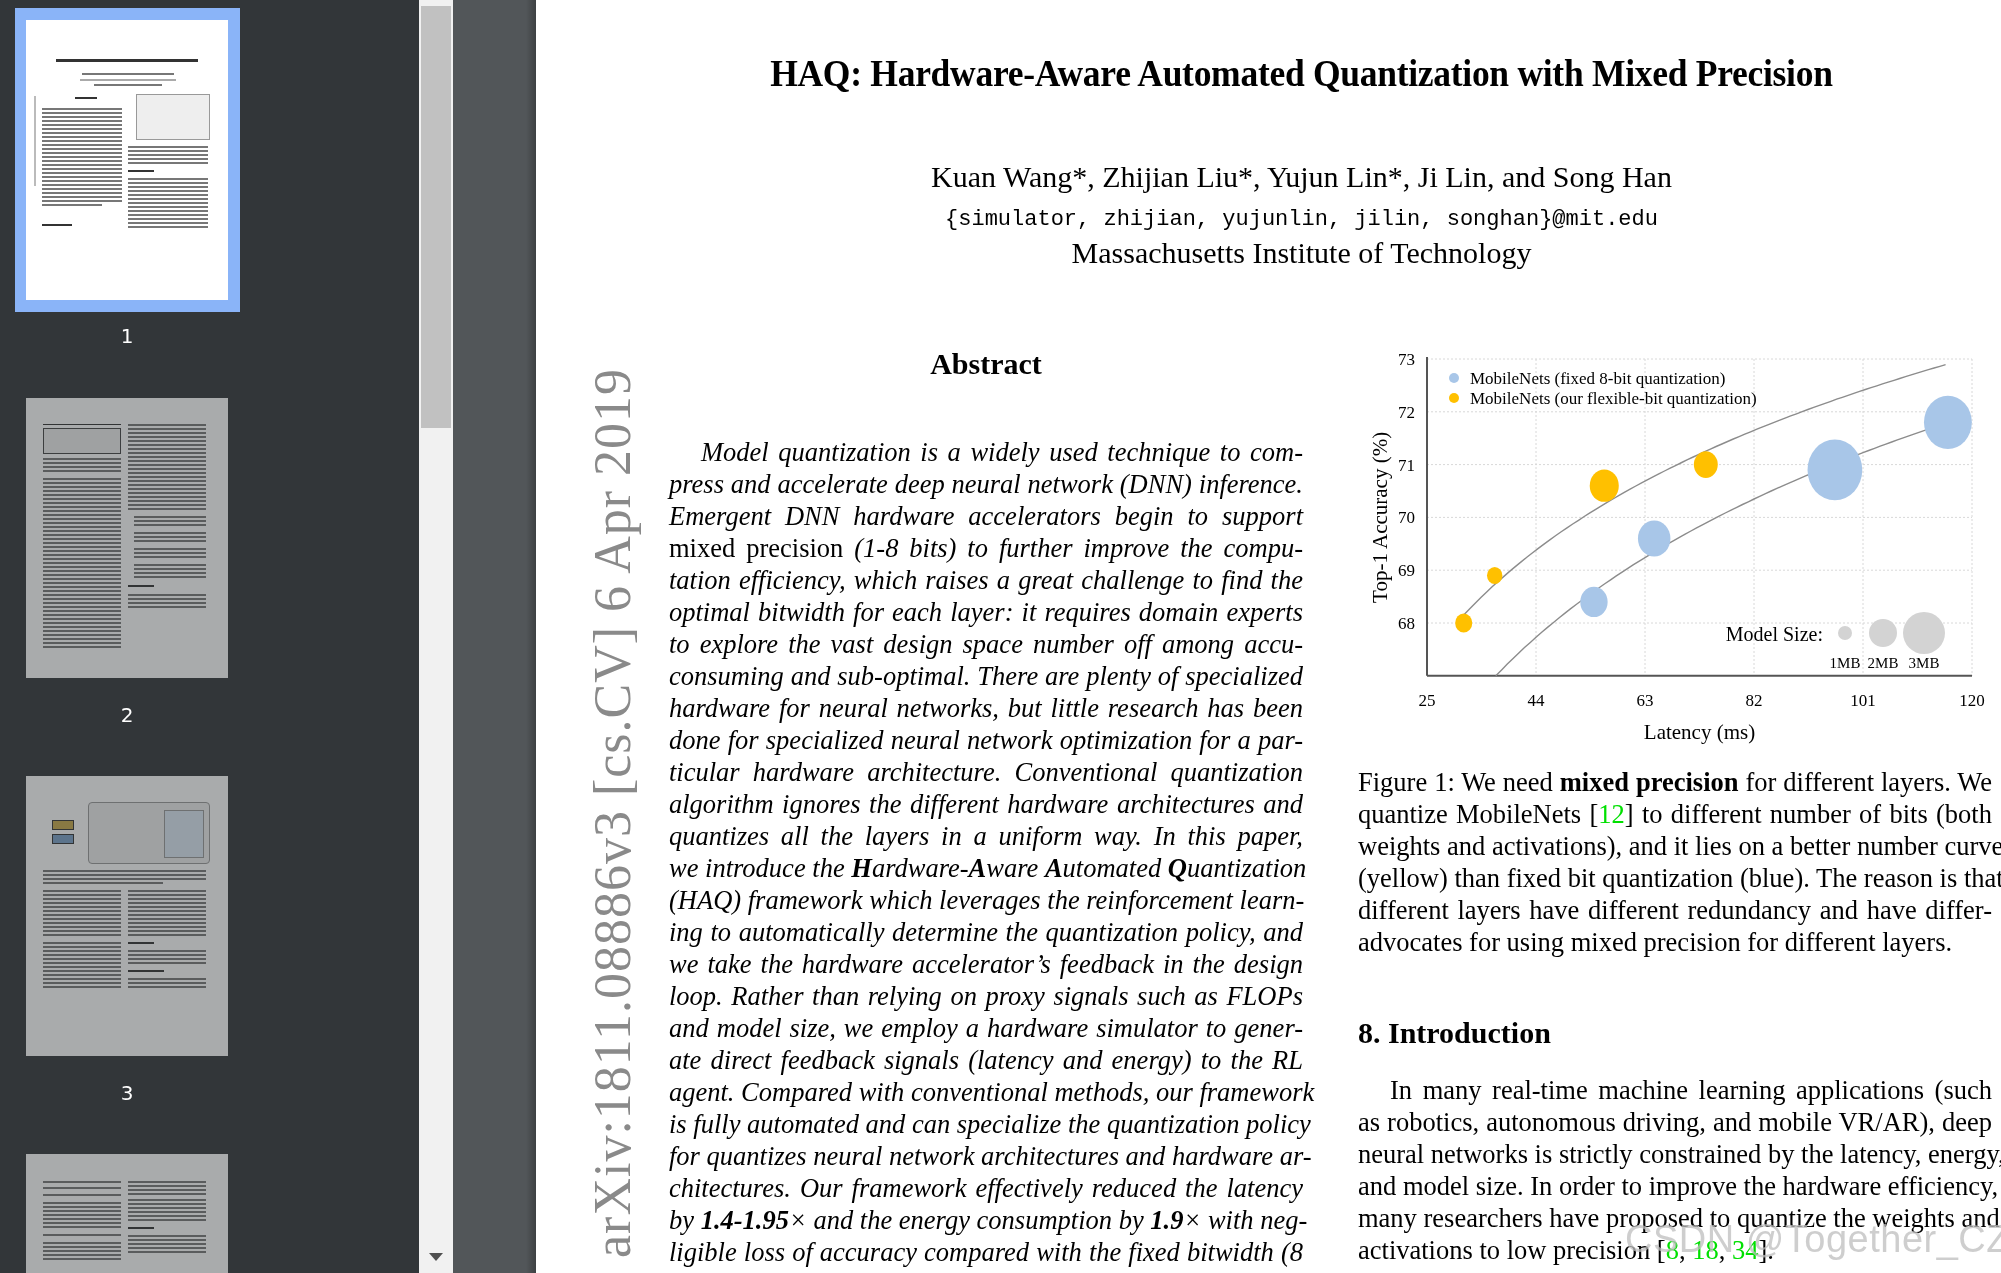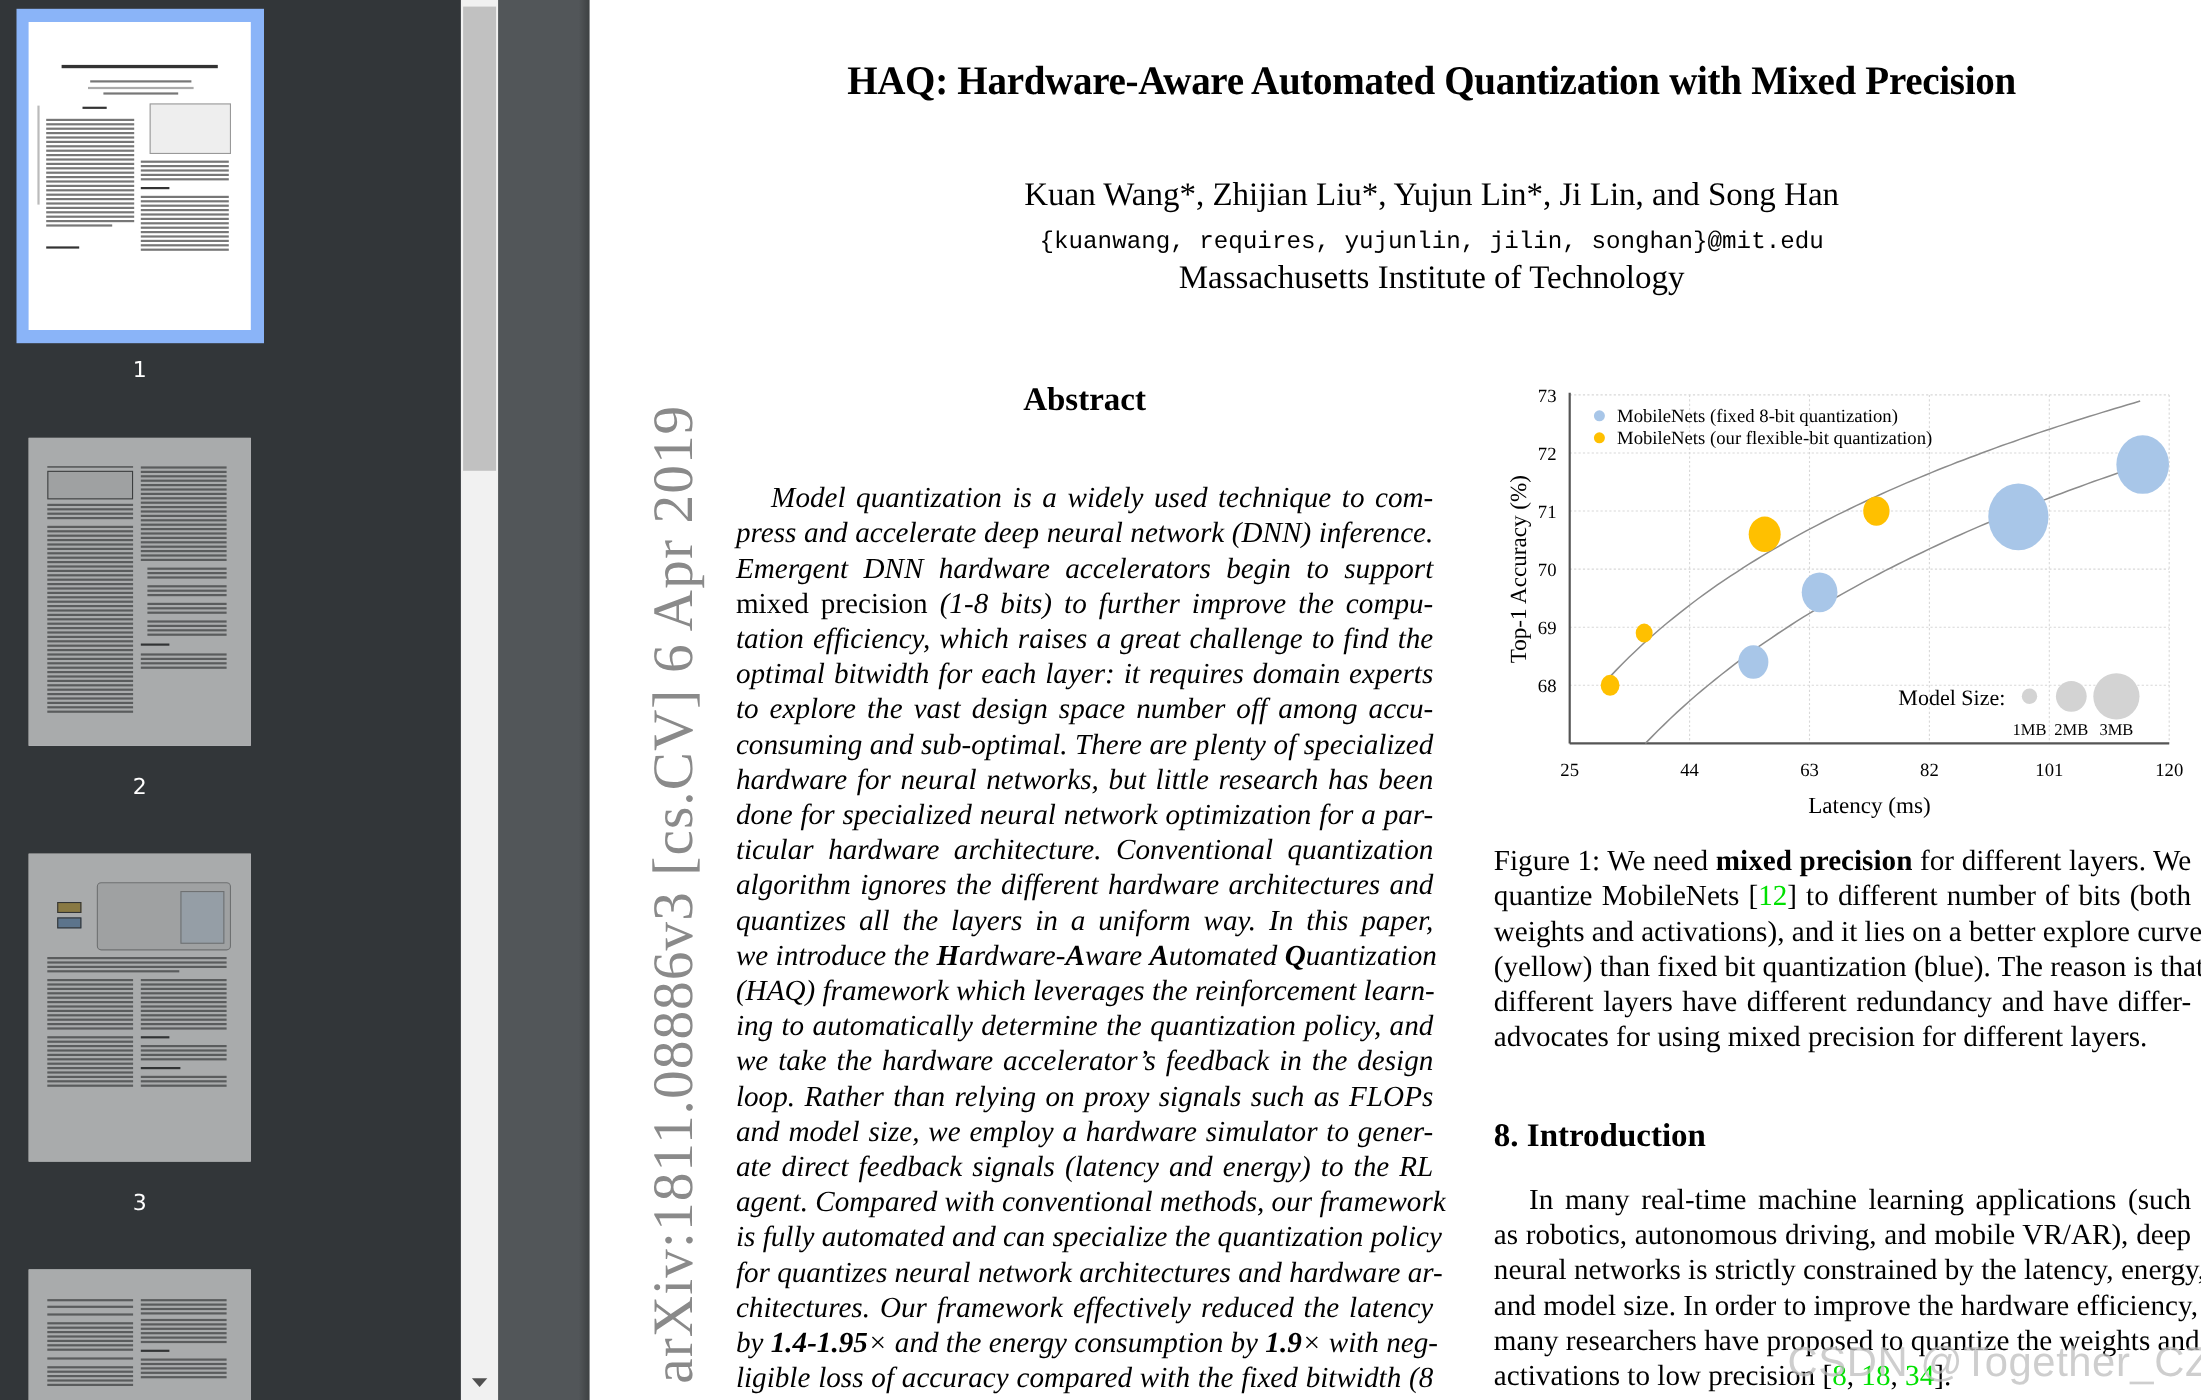--- a/index.html
+++ b/index.html
@@ -313,21 +313,21 @@
 <div class="scroll-track">
   <div class="scroll-thumb"></div>
   <div class="scroll-down"></div>
 </div>
 
 <div class="gutter"></div>
 
 <div class="page">
   <div class="title"><span>HAQ: Hardware-Aware Automated Quantization with Mixed Precision</span></div>
   <div class="authors"><span>Kuan Wang*, Zhijian Liu*, Yujun Lin*, Ji Lin, and Song Han</span></div>
-  <div class="emails"><span>{kuanwang, requires, yujunlin, jilin, songhan}@mit.edu</span></div>
+  <div class="emails"><span>{simulator, zhijian, yujunlin, jilin, songhan}@mit.edu</span></div>
   <div class="affil"><span>Massachusetts Institute of Technology</span></div>
 
   <div class="stamp">arXiv:1811.08886v3  [cs.CV]  6 Apr 2019</div>
 
   <div class="abstract-head">Abstract</div>
 
   <div class="abstract">
     <span class="line first">Model quantization is a widely used technique to com-</span>
     <span class="line">press and accelerate deep neural network (DNN) inference.</span>
     <span class="line">Emergent DNN hardware accelerators begin to support</span>
@@ -405,21 +405,21 @@
         <circle cx="1347" cy="633" r="14" fill="#d3d3d3"></circle>
         <text x="1347" y="668" font-size="15" text-anchor="middle" fill="#000">2MB</text>
         <circle cx="1388" cy="633" r="21" fill="#d3d3d3"></circle>
         <text x="1388" y="668" font-size="15" text-anchor="middle" fill="#000">3MB</text>
       </svg>
   </div>
 
   <div class="caption">
     <span class="line"><span>Figure 1: We need </span><b>mixed precision</b><span> for different layers. We</span></span>
     <span class="line"><span>quantize MobileNets [</span><span class="cite">12</span><span>] to different number of bits (both</span></span>
-    <span class="line">weights and activations), and it lies on a better explore curve</span>
+    <span class="line">weights and activations), and it lies on a better number curve</span>
     <span class="line">(yellow) than fixed bit quantization (blue). The reason is that</span>
     <span class="line">different layers have different redundancy and have differ-</span>
     <span class="line last">advocates for using mixed precision for different layers.</span>
   </div>
 
   <div class="sec-head">8. Introduction</div>
 
   <div class="intro">
     <span class="line first">In many real-time machine learning applications (such</span>
     <span class="line">as robotics, autonomous driving, and mobile VR/AR), deep</span>

